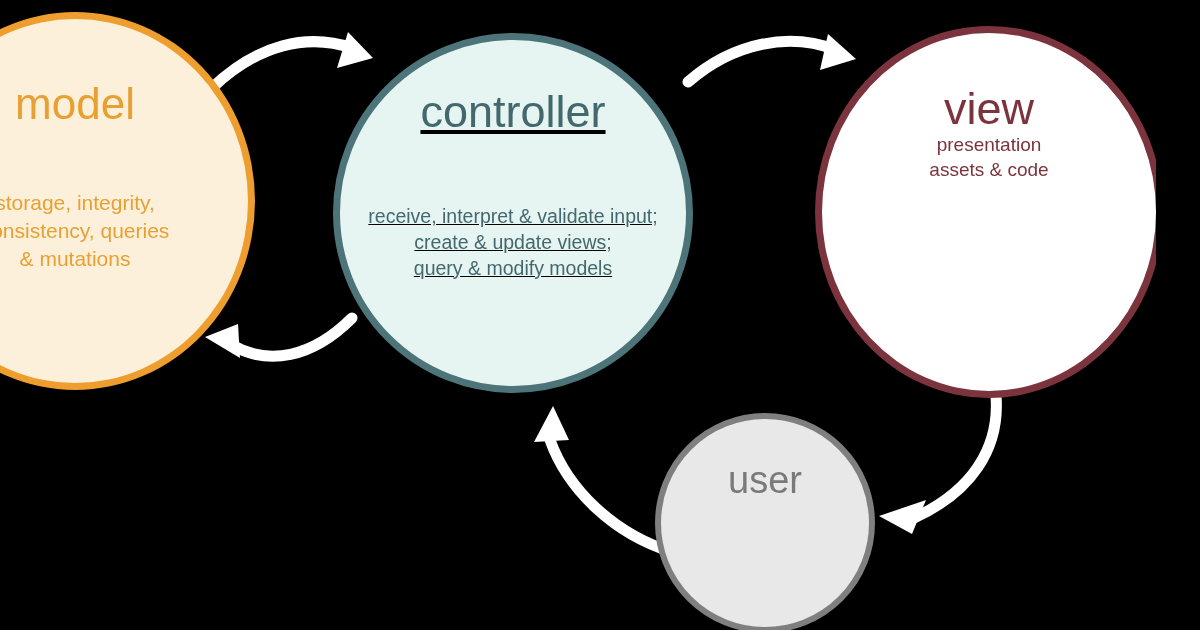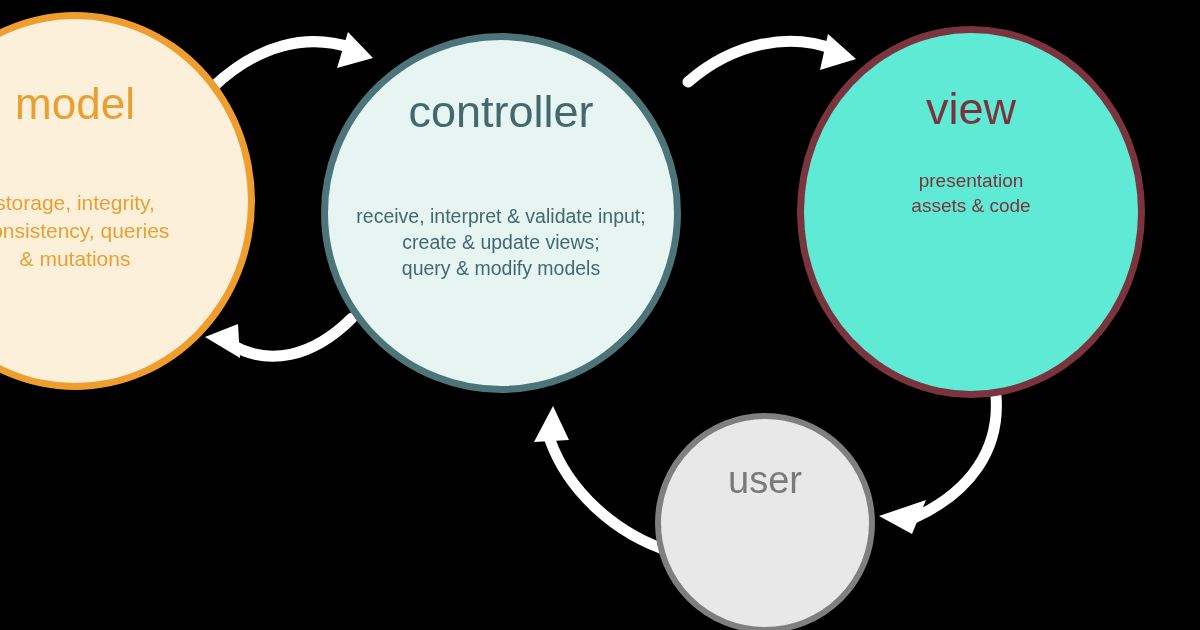--- a/index.html
+++ b/index.html
@@ -57,47 +57,47 @@
     color: #E8A033;
   }
   #node-model .node-desc {
     margin-top: 62px;
     font-size: 21px;
     color: #E8A033;
   }
 
   
   #node-controller {
-    left: 321px;
+    left: 333px;
     top: 33px;
     width: 360px;
     height: 360px;
     background: #E6F5F2;
     border: 7px solid #4C7479;
+    text-decoration: underline;
   }
   #node-controller .node-title {
     margin-top: 48px;
     font-size: 45px;
     color: #43696E;
   }
   #node-controller .node-desc {
     margin-top: 69px;
     font-size: 19.5px;
     color: #43696E;
   }
 
   
   #node-view {
-    left: 797px;
+    left: 815px;
     top: 26px;
     width: 348px;
     height: 372px;
-    background: #5eead4;
+    background: #ffffff;
     border: 7px solid #7B343E;
-    gap: 36px;
   }
   #node-view .node-title {
     margin-top: 52px;
     font-size: 45px;
     color: #7B343E;
   }
   #node-view .node-desc {
     font-size: 19px;
     color: #7B343E;
   }

